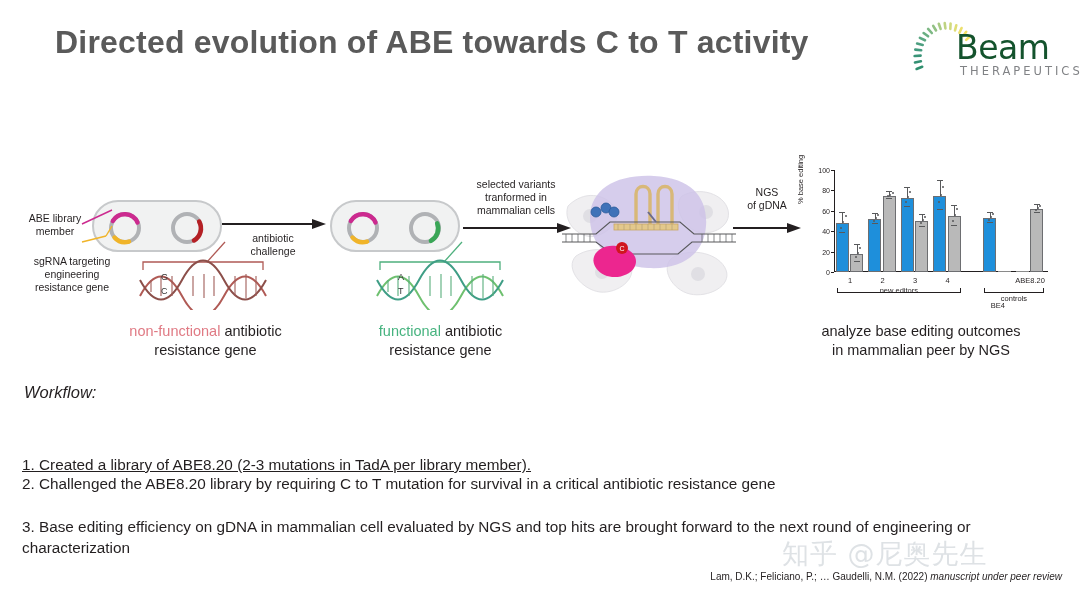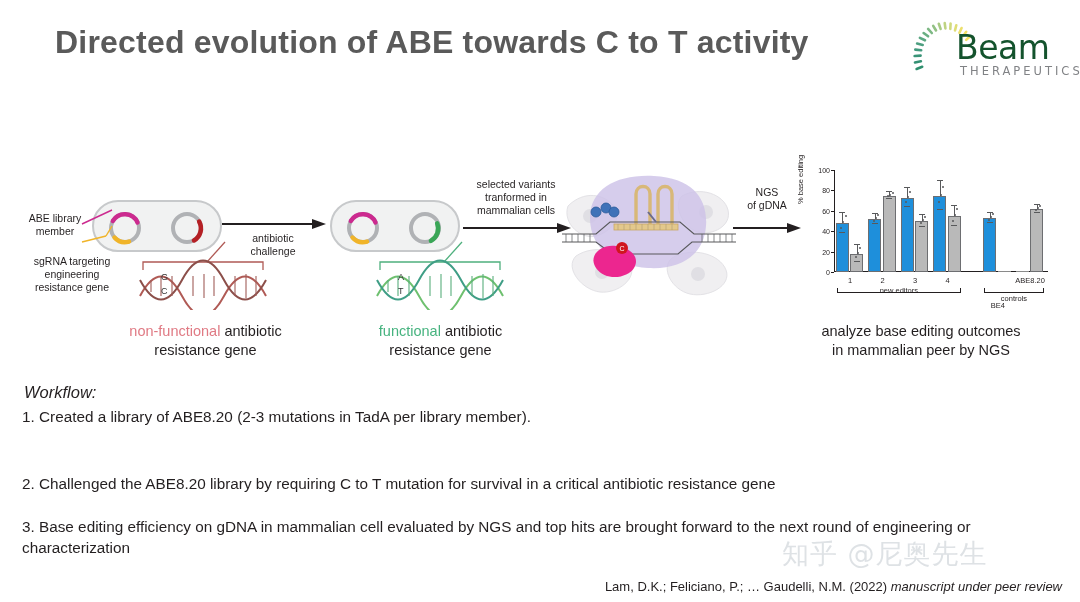--- a/index.html
+++ b/index.html
@@ -44,28 +44,28 @@
     position:absolute; border:2px solid #c7c9cb; background:#f1f2f2;
     border-radius:40px;
   }
 
   
   #workflow-head {
     position:absolute; left:24px; top:383px;
     font-size:16.5px; font-style:italic; color:#231f20;
   }
   .wline { position:absolute; font-size:15.3px; line-height:1.38; color:#231f20; }
-  #w1 { left:22px; top:406px; width:1000px; }
+  #w1 { left:22px; top:454px; width:1000px;text-decoration:underline; }
   #w2 { left:22px; top:473px; width:1020px; }
   #w3 { left:22px; top:516px; width:1030px; }
 
   
   #citation {
-    position:absolute; right:18px; bottom:8px;
-    font-size:13px; color:#231f20;
+    position:absolute; right:18px; bottom:20px;
+    font-size:10px; color:#231f20;
   }
   #citation .ital { font-style:italic; }
 
   
   #watermark {
     position:absolute; left:782px; top:536px;
     font-size:27px; color:#d9dde1; opacity:.85;
     font-family:"DejaVu Sans", sans-serif; letter-spacing:1px;
     white-space:nowrap; pointer-events:none;
     text-shadow:0 1px 0 #fff;

